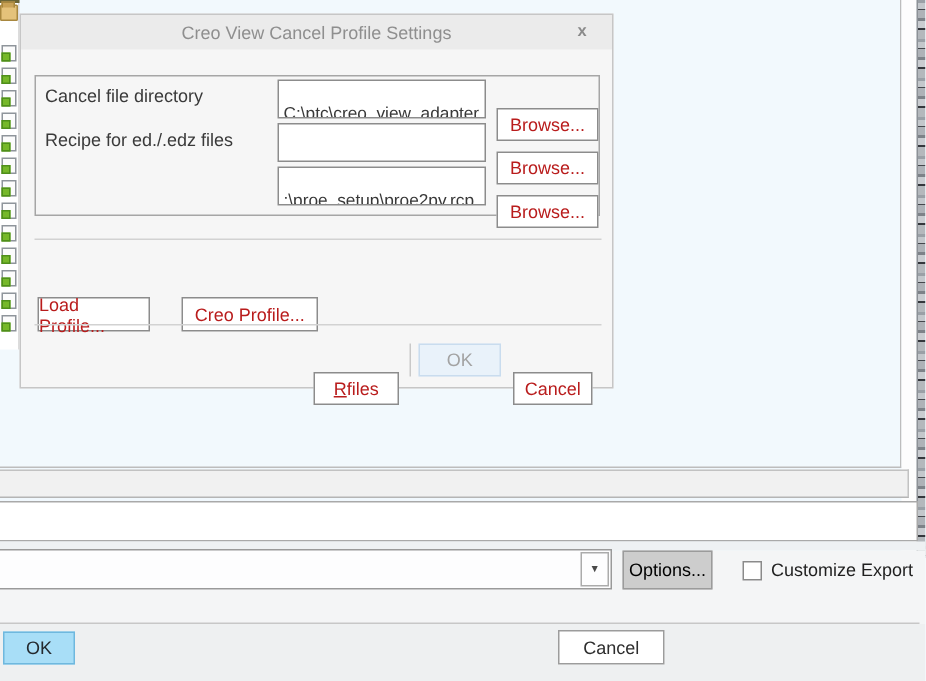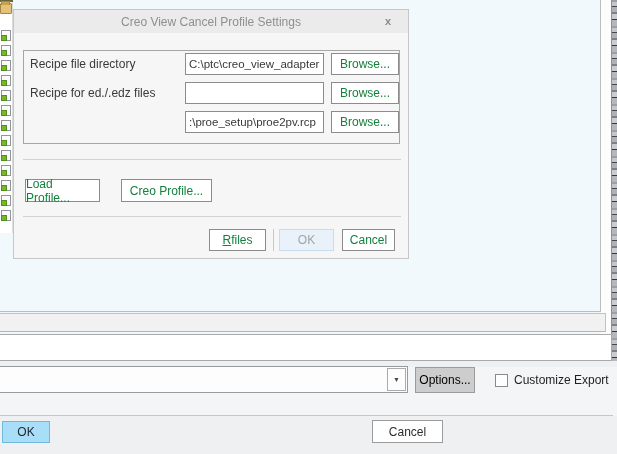--- a/index.html
+++ b/index.html
@@ -31,22 +31,22 @@
   .footer{left:0;top:416px;width:617px;height:38px;background:#eef0f1;}
   .main-ok{left:2px;top:421px;width:48px;height:22px;background:#a8def7;border:1px solid #6fb8de;display:flex;align-items:center;justify-content:center;color:#24292e;}
   .main-cancel{left:372px;top:420px;width:71px;height:23px;background:#ffffff;border:1px solid #9c9c9c;display:flex;align-items:center;justify-content:center;color:#2e2e2e;}
 
   
   .dialog{left:13px;top:9px;width:396px;height:250px;background:#f6f6f6;border:1px solid #c6c6c6;}
   .titlebar{left:0;top:0;width:100%;height:23px;background:#ebebeb;display:flex;align-items:center;justify-content:center;color:#8f8f8f;}
   .close-x{position:absolute;right:13px;top:4px;width:14px;height:14px;display:flex;align-items:center;justify-content:center;color:#8a8a8a;font-size:11px;font-weight:bold;cursor:default;}
   .groupbox{left:9px;top:40px;width:377px;height:94px;border:1px solid #a6a6a6;}
   .row-label{left:16px;height:22px;line-height:22px;color:#3a3a3a;white-space:nowrap;}
-  .field{left:171px;width:139px;height:22px;background:#ffffff;border:1px solid #8c8c8c;line-height:20px;padding:0 3px;white-space:nowrap;overflow:hidden;font-size:11.5px;color:#383838;}
-  .btn{background:#ffffff;border:1px solid #8c8c8c;display:flex;align-items:center;justify-content:center;color:#15803d;}
+  .field{left:171px;width:139px;height:22px;background:#ffffff;border:1px solid #8c8c8c;line-height:20px;padding:12px 3px;white-space:nowrap;overflow:hidden;font-size:11.5px;color:#383838;}
+  .btn{background:#ffffff;border:1px solid #8c8c8c;display:flex;align-items:center;justify-content:center;color:#b91c1c;margin-top:19px;}
   .browse{left:317px;width:68px;height:22px;}
   .hsep{left:9px;width:378px;height:1px;background:#d2d2d2;}
   .load-btn{left:11px;top:169px;width:75px;height:23px;}
   .save-btn{left:107px;top:169px;width:91px;height:23px;}
   .reset-btn{left:195px;top:219px;width:57px;height:22px;}
   .vsep{left:259px;top:219px;width:1px;height:22px;background:#c9c9c9;}
   .ok-btn{left:265px;top:219px;width:55px;height:22px;background:#e9f2fa;border:1px solid #c9dcee;color:#a3a3a3;display:flex;align-items:center;justify-content:center;}
   .cancel-btn{left:328px;top:219px;width:53px;height:22px;}
   .uline{text-decoration:underline;}
 </style>
@@ -96,21 +96,21 @@
   <div class="abs main-cancel">Cancel</div>
 
   <div class="abs dialog">
     <div class="abs titlebar">
       <span>Creo View Cancel Profile Settings</span>
       <span class="close-x">x</span>
     </div>
 
     <div class="abs groupbox"></div>
 
-    <div class="abs row-label" style="top:43px">Recipe file directory</div>
+    <div class="abs row-label" style="top:43px">Cancel file directory</div>
     <div class="abs field" style="top:43px">C:\ptc\creo_view_adapter</div>
     <div class="abs btn browse" style="top:43px">Browse...</div>
 
     <div class="abs row-label" style="top:72px">Recipe for ed./.edz files</div>
     <div class="abs field" style="top:72px"></div>
     <div class="abs btn browse" style="top:72px">Browse...</div>
 
     <div class="abs field" style="top:101px">:\proe_setup\proe2pv.rcp</div>
     <div class="abs btn browse" style="top:101px">Browse...</div>
 

